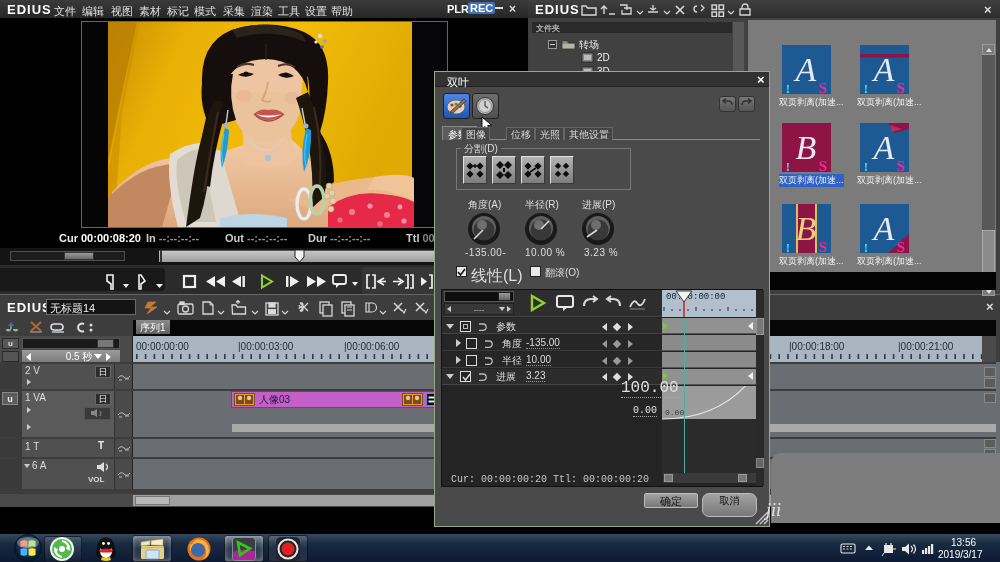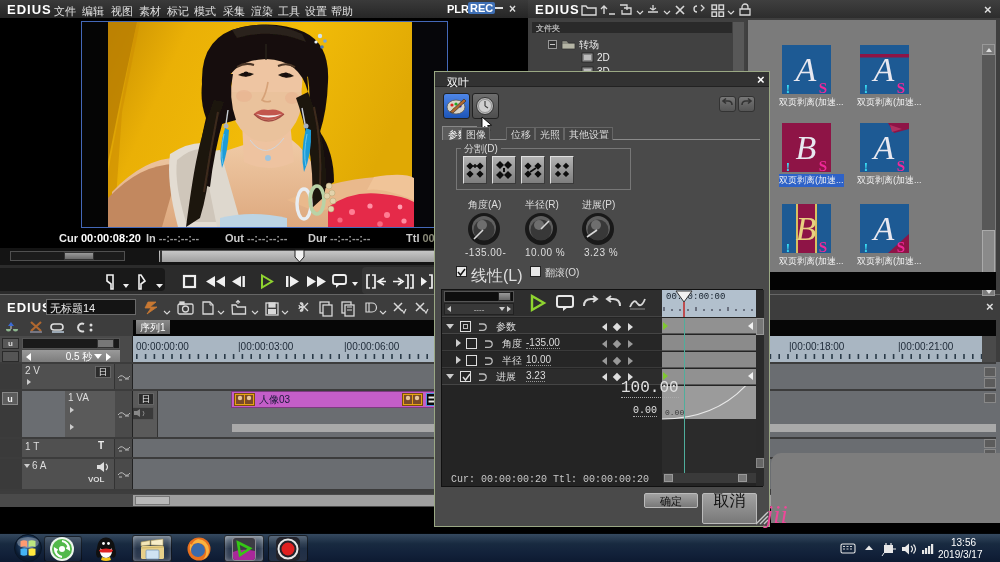--- a/index.html
+++ b/index.html
@@ -380,21 +380,21 @@
     <div class="a" style="left:115px;top:2px;width:18px;height:25px;background:#4a4a4a;border-right:1px solid #222;">
       <svg width="16" height="12" style="position:absolute;left:1px;top:7px;">
             <path d="M2 7 Q5 3 8 6 T14 5 M3 9 L6 9 M9 8 L13 8" stroke="#bbb" stroke-width="1" fill="none"></path>
           </svg>
     </div>
     <div class="a" style="left:0;top:27px;width:996px;height:2px;background:#3c3c3c;"></div>
 
     <div class="a" style="left:0;top:29px;width:22px;height:46px;background:#3a3a3a;">
       <span class="a" style="left:2px;top:1px;width:16px;height:13px;background:#5c5c5c;border:1px solid #888;color:#eee;font-size:9px;text-align:center;line-height:12px;font-weight:bold;">u</span>
     </div>
-    <div class="a" style="left:22px;top:29px;width:93px;height:46px;background:#5a5a5a;border-right:1px solid #333;margin-left:43px;">
+    <div class="a" style="left:22px;top:29px;width:93px;height:46px;background:#5a5a5a;border-right:1px solid #333;">
       <span class="a tx" style="left:3px;top:1px;">1 VA</span>
       <span class="a tr" style="left:5px;top:16px;color:#ccc;border-width:3px 0 3px 4px;"></span>
       <span class="a tr" style="left:5px;top:33px;color:#ccc;border-width:3px 0 3px 4px;"></span>
       <span class="a" style="left:73px;top:2px;width:16px;height:12px;background:#2c2c2c;border:1px solid #666;color:#eee;font-size:9px;text-align:center;line-height:11px;">日</span>
       <span class="a" style="left:62px;top:16px;width:27px;height:13px;background:#3a3a3a;border:1px solid #555;"><svg width="25" height="11">
               <path d="M9 3 L12 1 L12 9 L9 7 L6 7 L6 3 Z" fill="#888"></path>
               <path d="M15 3 Q17 5 15 8" stroke="#888" stroke-width="1" fill="none"></path>
             </svg></span>
     </div>
     <div class="a" style="left:115px;top:29px;width:18px;height:46px;background:#4a4a4a;border-right:1px solid #222;">
@@ -834,29 +834,29 @@
     <div class="a" style="left:314px;top:168px;width:8px;height:10px;background:#666;border:1px solid #888;"></div>
 
     <div class="a" style="left:221px;top:183px;width:93px;height:10px;background:#3a3a3a;"></div>
     <div class="a" style="left:222px;top:184px;width:9px;height:8px;background:#777;border:1px solid #999;"></div>
     <div class="a" style="left:296px;top:184px;width:9px;height:8px;background:#777;border:1px solid #999;"></div>
 
     <div class="a tx" style="left:9px;top:184px;font-size:10px;color:#c8c8c8;font-family:'Liberation Mono',monospace;">Cur: 00:00:00:20  Ttl: 00:00:00:20</div>
   </div>
 
   <div class="a tx" style="left:209px;top:421px;width:54px;height:15px;background:linear-gradient(#a2a2a2,#787878);border:1px solid #bbb;border-radius:2px;color:#111;font-size:11px;text-align:center;line-height:14px;">确定</div>
-  <div class="a tx" style="left:267px;top:421px;width:55px;height:31px;background:linear-gradient(#a2a2a2,#787878);border:1px solid #bbb;border-radius:2px;color:#111;font-size:16px;text-align:center;line-height:14px;">取消</div>
+  <div class="a tx" style="left:267px;top:421px;width:55px;height:24px;background:linear-gradient(#a2a2a2,#787878);border:1px solid #bbb;border-radius:7px;color:#111;font-size:10px;text-align:center;line-height:14px;">取消</div>
 
   <svg class="a" style="left:318px;top:438px;" width="16" height="16">
         <path d="M15 2 L3 14 M15 6 L7 14 M15 10 L11 14" stroke="#c8c8c8" stroke-width="1.4"></path>
       </svg>
 </div>
 
 <div class="a" id="blob" style="left:771px;top:453px;width:229px;height:70px;background:#7d7d7d;border-radius:10px 0 0 0;"></div>
-<div class="a tx" style="left:766px;top:500px;color:#ec4899;font-size:26px;font-family:'Liberation Serif',serif;font-style:italic;">jii</div>
+<div class="a tx" style="left:766px;top:500px;color:#e5e5e5;font-size:18px;font-family:'Liberation Serif',serif;font-style:italic;">jii</div>
 
 <div class="a" id="taskbar" style="left:0;top:533px;width:1000px;height:29px;background:linear-gradient(#35495f,#182a40 35%,#12213a 70%,#0d1a31);border-top:1px solid #020508;">
 
   <svg class="a" style="left:12px;top:0px;" width="33" height="29">
     <defs>
           <radialGradient id="orb" cx="0.5" cy="0.4">
             <stop offset="0" stop-color="#4a6a9a"></stop>
             <stop offset="0.7" stop-color="#16304f"></stop>
             <stop offset="1" stop-color="#0a1a30"></stop>
           </radialGradient>

